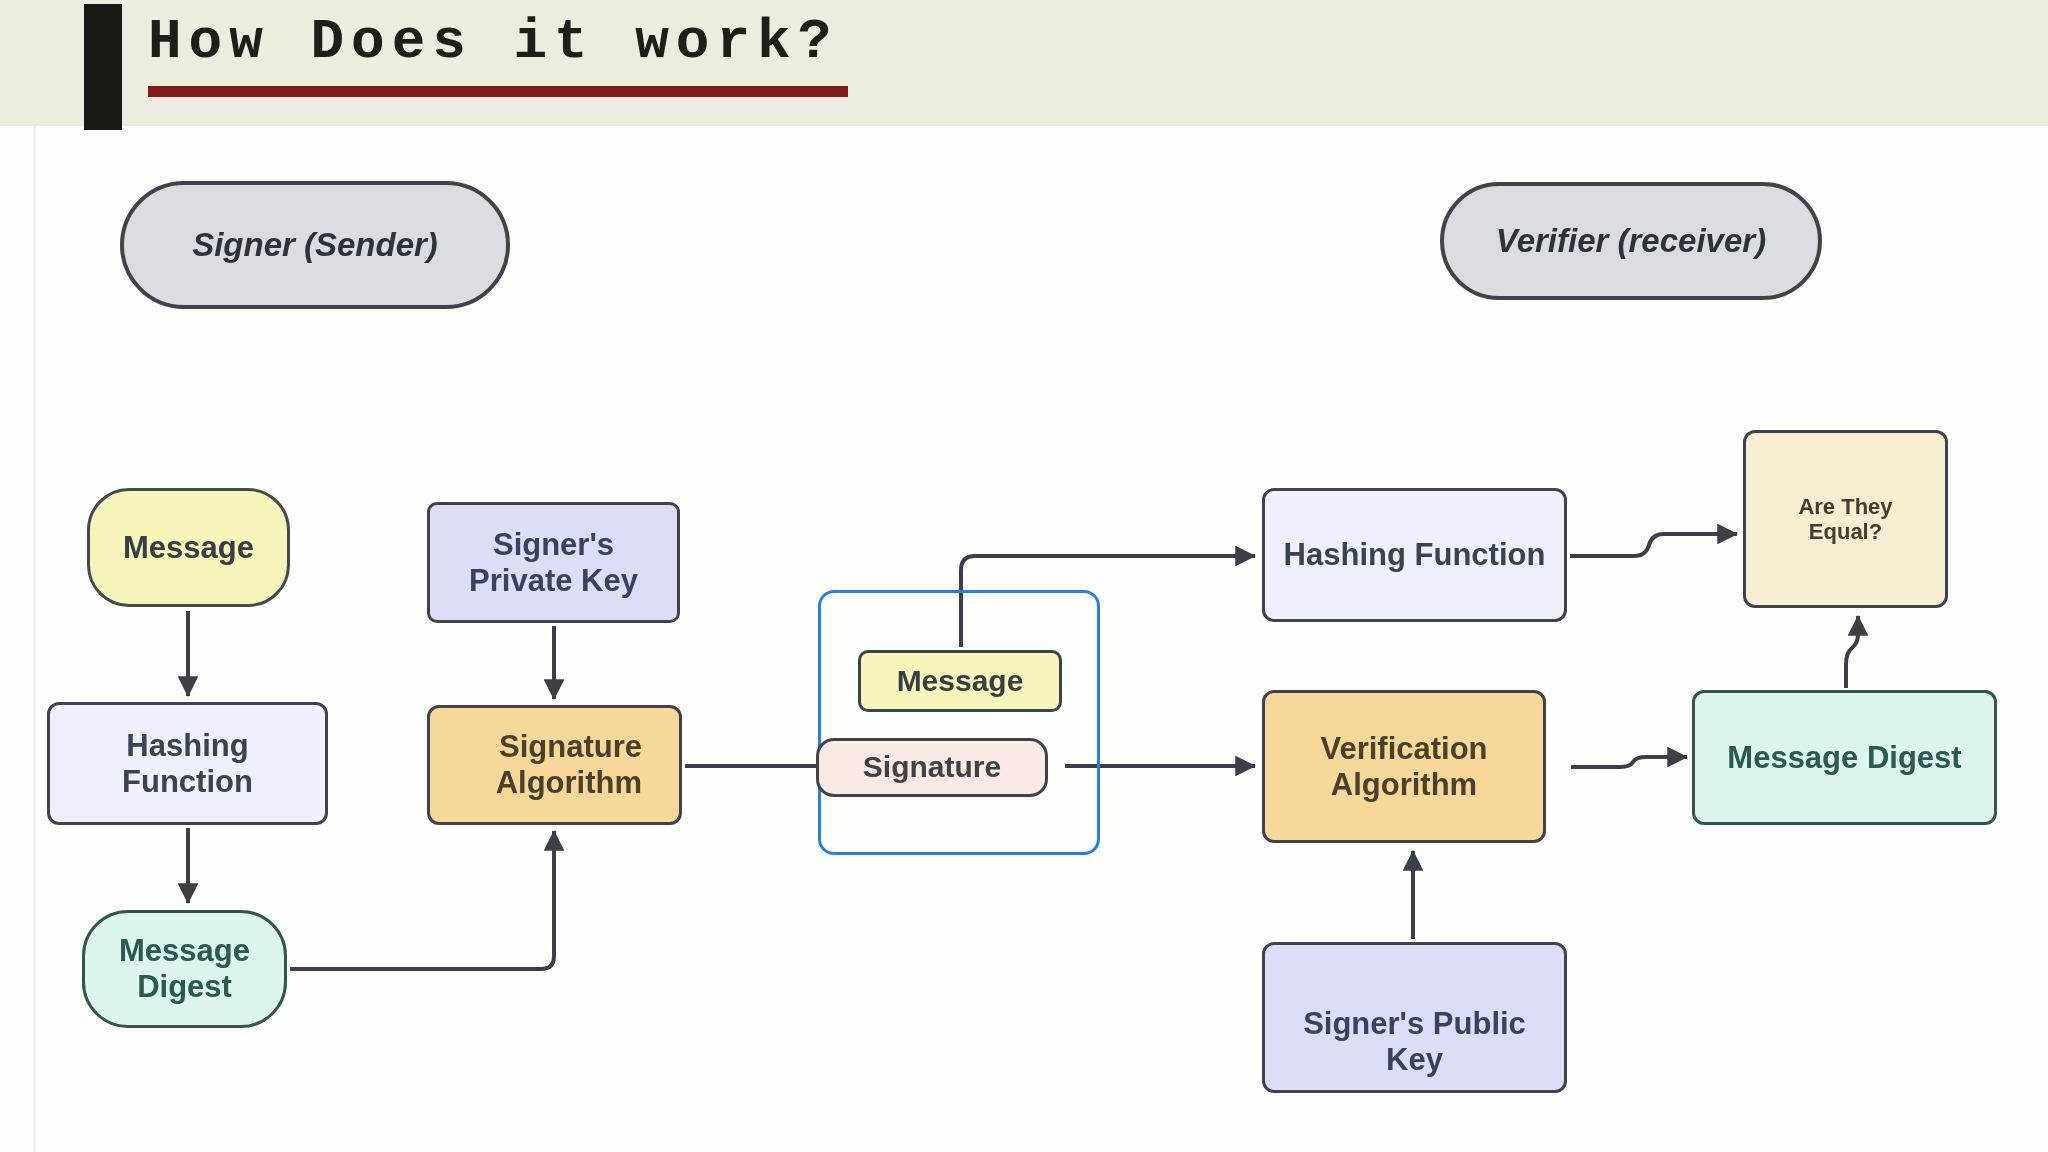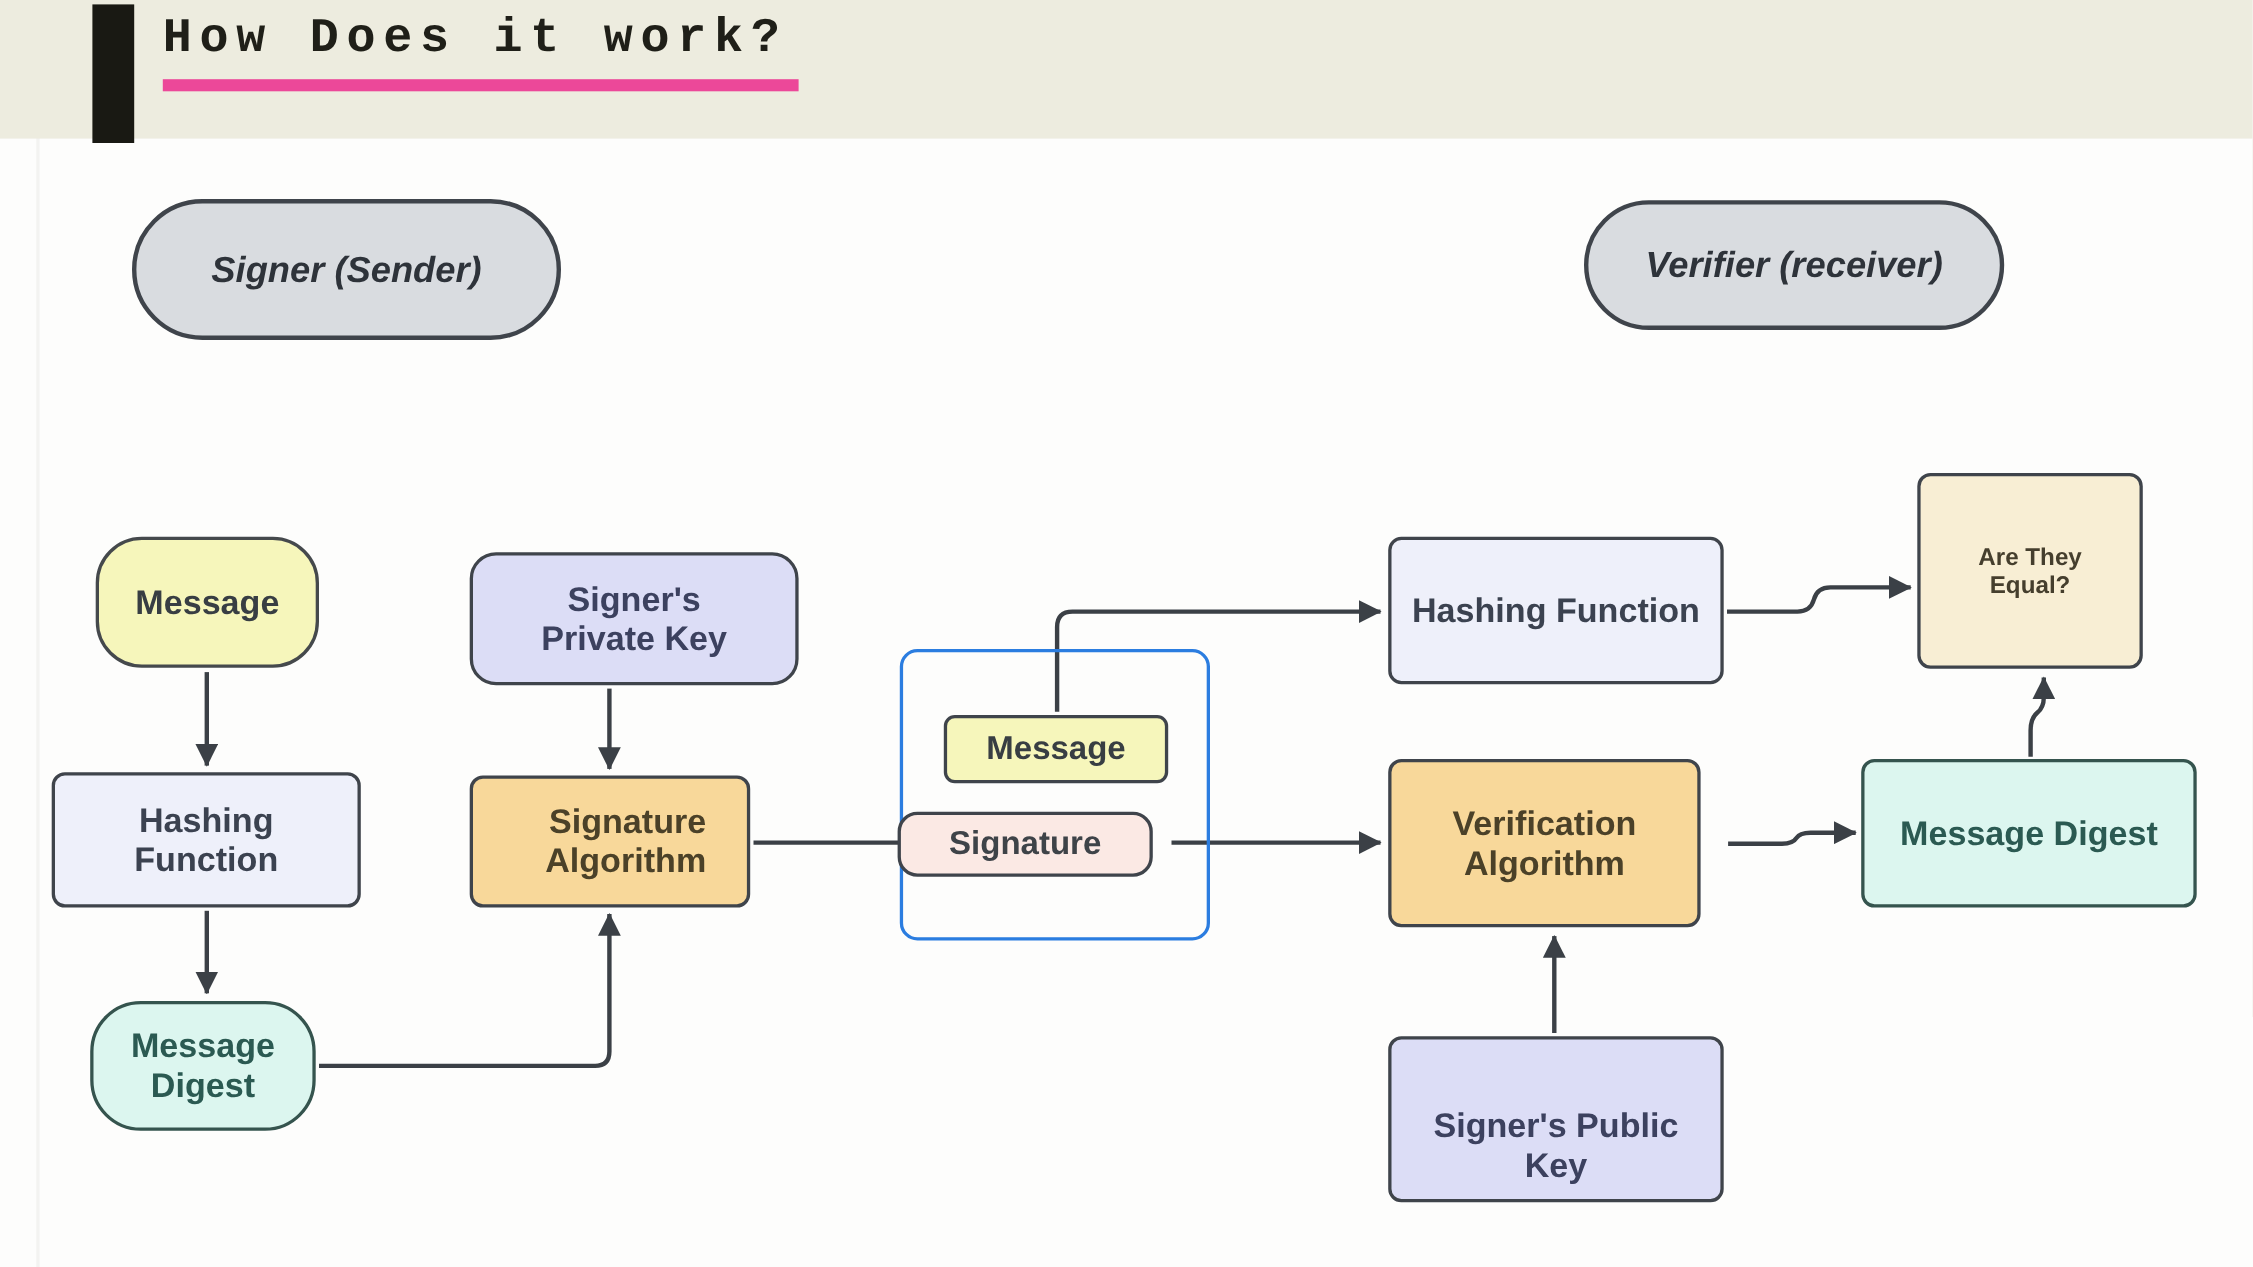--- a/index.html
+++ b/index.html
@@ -22,24 +22,24 @@
     position:relative;width:2048px;height:1152px;overflow:hidden;
     background:var(--canvas-bg);
     font-family:"Liberation Sans", sans-serif;
   }
   
   .header-band{position:absolute;left:0;top:0;width:2048px;height:126px;background:var(--header-bg);}
   .header-bar{position:absolute;left:84px;top:4px;width:38px;height:126px;background:#191913;}
   .slide-title{
     position:absolute;left:148px;top:6px;
     font-family:"Liberation Mono","DejaVu Sans Mono",monospace;
-    font-weight:bold;font-size:44px;letter-spacing:7px;
+    font-weight:bold;font-size:56px;letter-spacing:7px;
     color:var(--title-color);
     padding:4px 10px 12px 0;
-    border-bottom:11px solid #ec4899;
+    border-bottom:11px solid #7f1d1d;
     white-space:nowrap;
   }
   .left-rule{position:absolute;left:33px;top:126px;width:3px;height:1026px;background:rgba(60,60,40,0.05);}
 
   
   .node{
     position:absolute;box-sizing:border-box;
     display:flex;align-items:center;justify-content:center;text-align:center;
     font-weight:bold;color:#363b42;
     border:3px solid #3f444b;
@@ -59,21 +59,21 @@
   .n-verifier{left:1440px;top:182px;width:382px;height:118px;}
 
   
   .n-message-left{left:87px;top:488px;width:203px;height:119px;background:var(--yellow-fill);border-color:#45494c;border-radius:42px;font-size:31px;color:#383e43;}
   .n-hashing-left{left:47px;top:702px;width:281px;height:123px;background:var(--light-fill);border-radius:12px;font-size:31px;color:#3b4250;}
   .n-hashing-left .lbl{max-width:160px;}
   .n-digest-left{left:82px;top:910px;width:205px;height:118px;background:var(--teal-fill);border-color:#35544e;border-radius:46px;font-size:31px;color:#2b5a52;}
   .n-digest-left .lbl{max-width:150px;}
 
   
-  .n-private-key{left:427px;top:502px;width:299px;height:121px;background:var(--lavender-fill);border-radius:24px;font-size:31px;color:#3c415f;}
+  .n-private-key{left:427px;top:502px;width:253px;height:121px;background:var(--lavender-fill);border-radius:10px;font-size:31px;color:#3c415f;}
   .n-private-key .lbl{max-width:190px;}
   .n-sig-algo{left:427px;top:705px;width:255px;height:120px;background:var(--orange-fill);border-radius:12px;font-size:31px;color:#4b4128;}
   .n-sig-algo .lbl{max-width:175px;text-align:right;}
 
   
   .n-bundle{
     left:818px;top:590px;width:282px;height:265px;
     background:transparent;border:3.5px solid var(--blue-container-border);border-radius:16px;
     z-index:1;
   }

